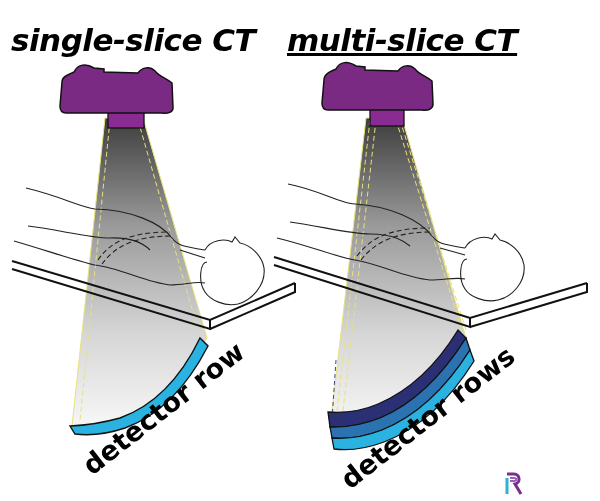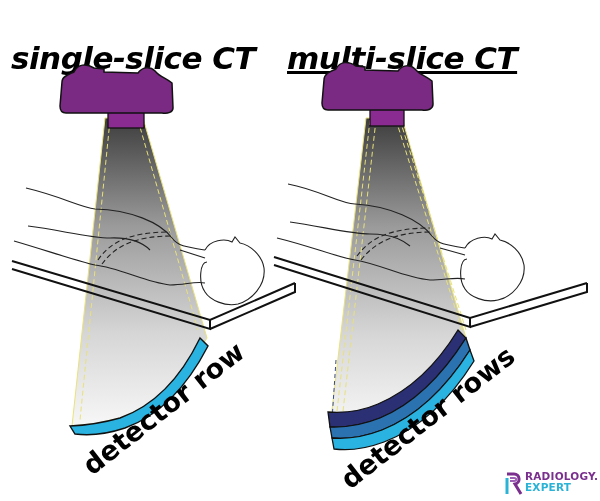--- a/index.html
+++ b/index.html
@@ -1,17 +1,17 @@
 <!DOCTYPE html>
 <html><head>
 <meta charset="utf-8">
 <style>
   html, body { margin:0; padding:0; background:#ffffff; }
   body { width:600px; height:501px; position:relative; overflow:hidden; font-family:"DejaVu Sans", sans-serif; }
-  .title { position:absolute; top:22px; font-family:"DejaVu Sans", sans-serif; font-weight:bold; font-style:italic; font-size:31px; color:#000; letter-spacing:-0.5px; white-space:nowrap;margin-top:18px; }
+  .title { position:absolute; top:22px; font-family:"DejaVu Sans", sans-serif; font-weight:bold; font-style:italic; font-size:31px; color:#000; letter-spacing:-0.5px; white-space:nowrap; }
   #title-left { left:11px; }
   #title-right { left:287px;text-decoration:underline; }
   svg#diagram { position:absolute; left:0; top:0; }
   .logo { position:absolute; left:503px; top:471px; width:95px; height:28px; }
   .logo-text { position:absolute; left:22px; top:0; font-family:"DejaVu Sans", sans-serif; font-weight:bold; font-size:10.5px; line-height:11px; letter-spacing:0.2px; }
   .logo-line1 { color:#7a2f8f; }
   .logo-line2 { color:#2ab3d6; }
   .logo-mark { position:absolute; left:2px; top:1px; width:18px; height:24px; }
 </style>
 </head>
@@ -101,17 +101,13 @@
     <text x="0" y="0" transform="translate(350,490) rotate(-38)" font-family="DejaVu Sans, sans-serif" font-weight="bold" font-size="27" fill="#000">detector rows</text>
   </g>
 </svg>
 
 <div class="logo">
   <svg class="logo-mark" viewBox="0 0 18 24">
     <path d="M2,2 L9,2 C15,2 16,11 10,12 L16,22" fill="none" stroke="#7a2f8f" stroke-width="3"></path>
     <path d="M2,6 L2,22" stroke="#2ab3d6" stroke-width="3"></path>
     <path d="M5,6 L9,6 C12,6 12,9 9,9 L5,9" fill="none" stroke="#9c5fb5" stroke-width="2"></path>
   </svg>
-  <div class="logo-text">
-    <div class="logo-line1">RADIOLOGY.</div>
-    <div class="logo-line2">EXPERT</div>
-  </div>
 </div>
 
 </body></html>

